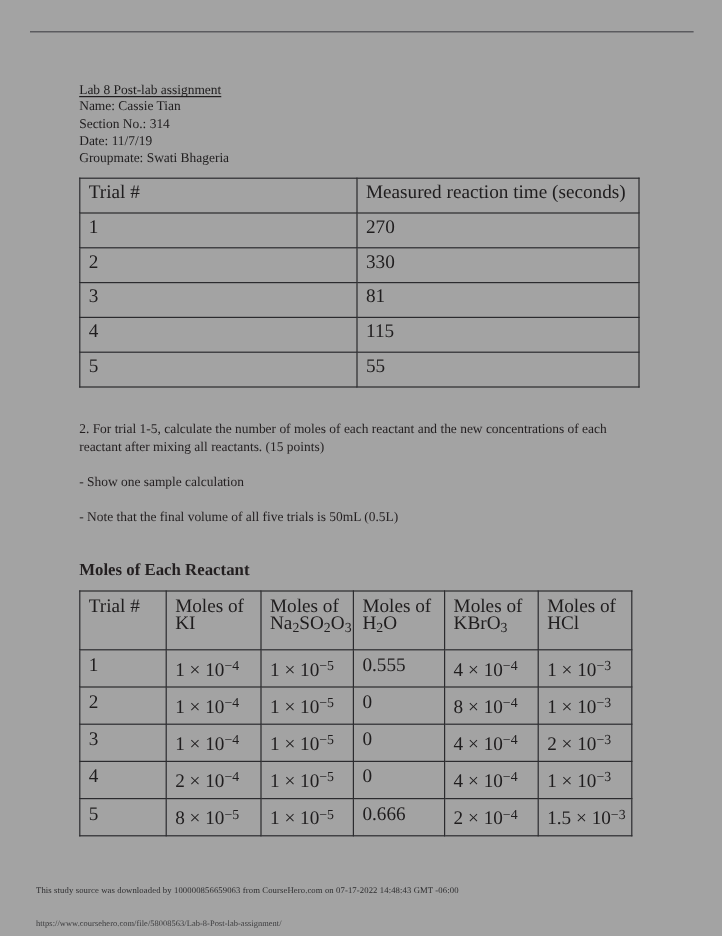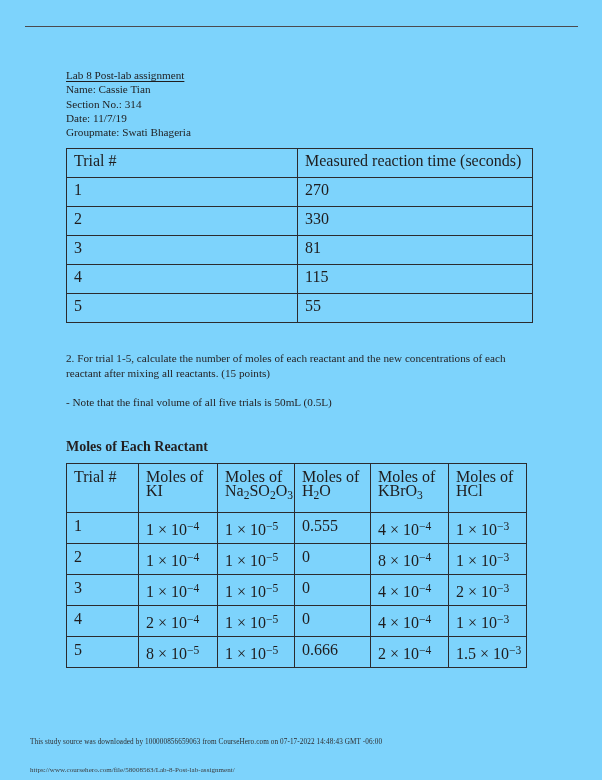--- a/index.html
+++ b/index.html
@@ -11,21 +11,21 @@
     width: 602px;
     height: 780px;
     position: relative;
     font-family: "Liberation Serif", serif;
     color: #231f20;
     overflow: hidden;
   }
   .page {
     position: absolute;
     inset: 0;
-    background: #7dd3fc;
+    background: #a3a3a3;
   }
   .top-rule {
     position: absolute;
     left: 25px;
     top: 26px;
     width: 553px;
     height: 1px;
     background: #4a4a4f;
   }
   .content {
@@ -192,20 +192,21 @@
             <tr>
               <td class="c0">5</td>
               <td class="c1">55</td>
             </tr>
           </tbody>
       </table>
     </div>
 
     <div class="q2-block">
       <p>2. For trial 1-5, calculate the number of moles of each reactant and the new concentrations of each reactant after mixing all reactants. (15 points)</p>
+      <p>- Show one sample calculation</p>
       <p>- Note that the final volume of all five trials is 50mL (0.5L)</p>
     </div>
 
     <div class="section-heading">Moles of Each Reactant</div>
 
     <div class="table2-wrap">
       <table class="doc-table table2">
         <colgroup>
           <col class="k0">
             <col class="k1">

